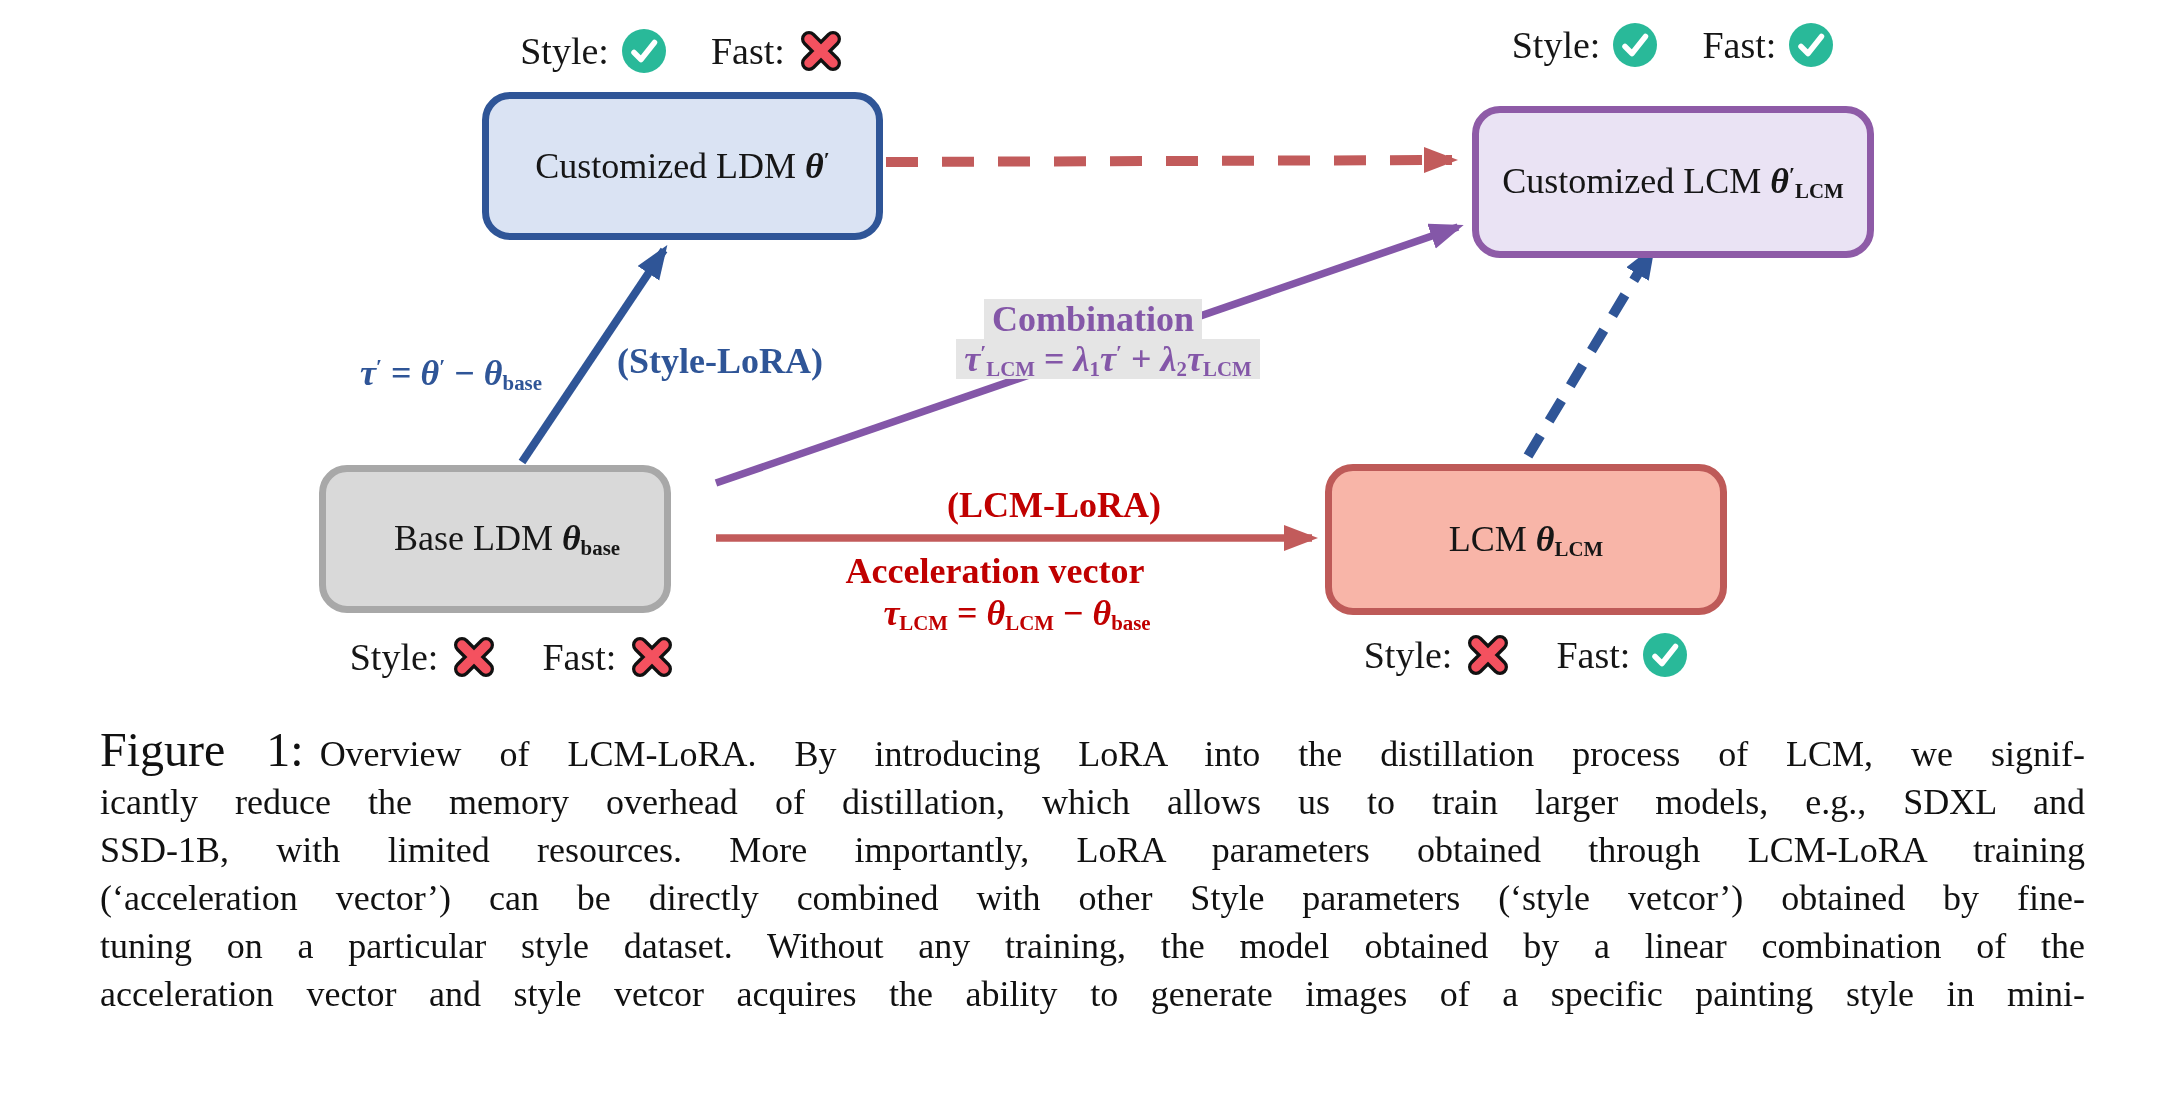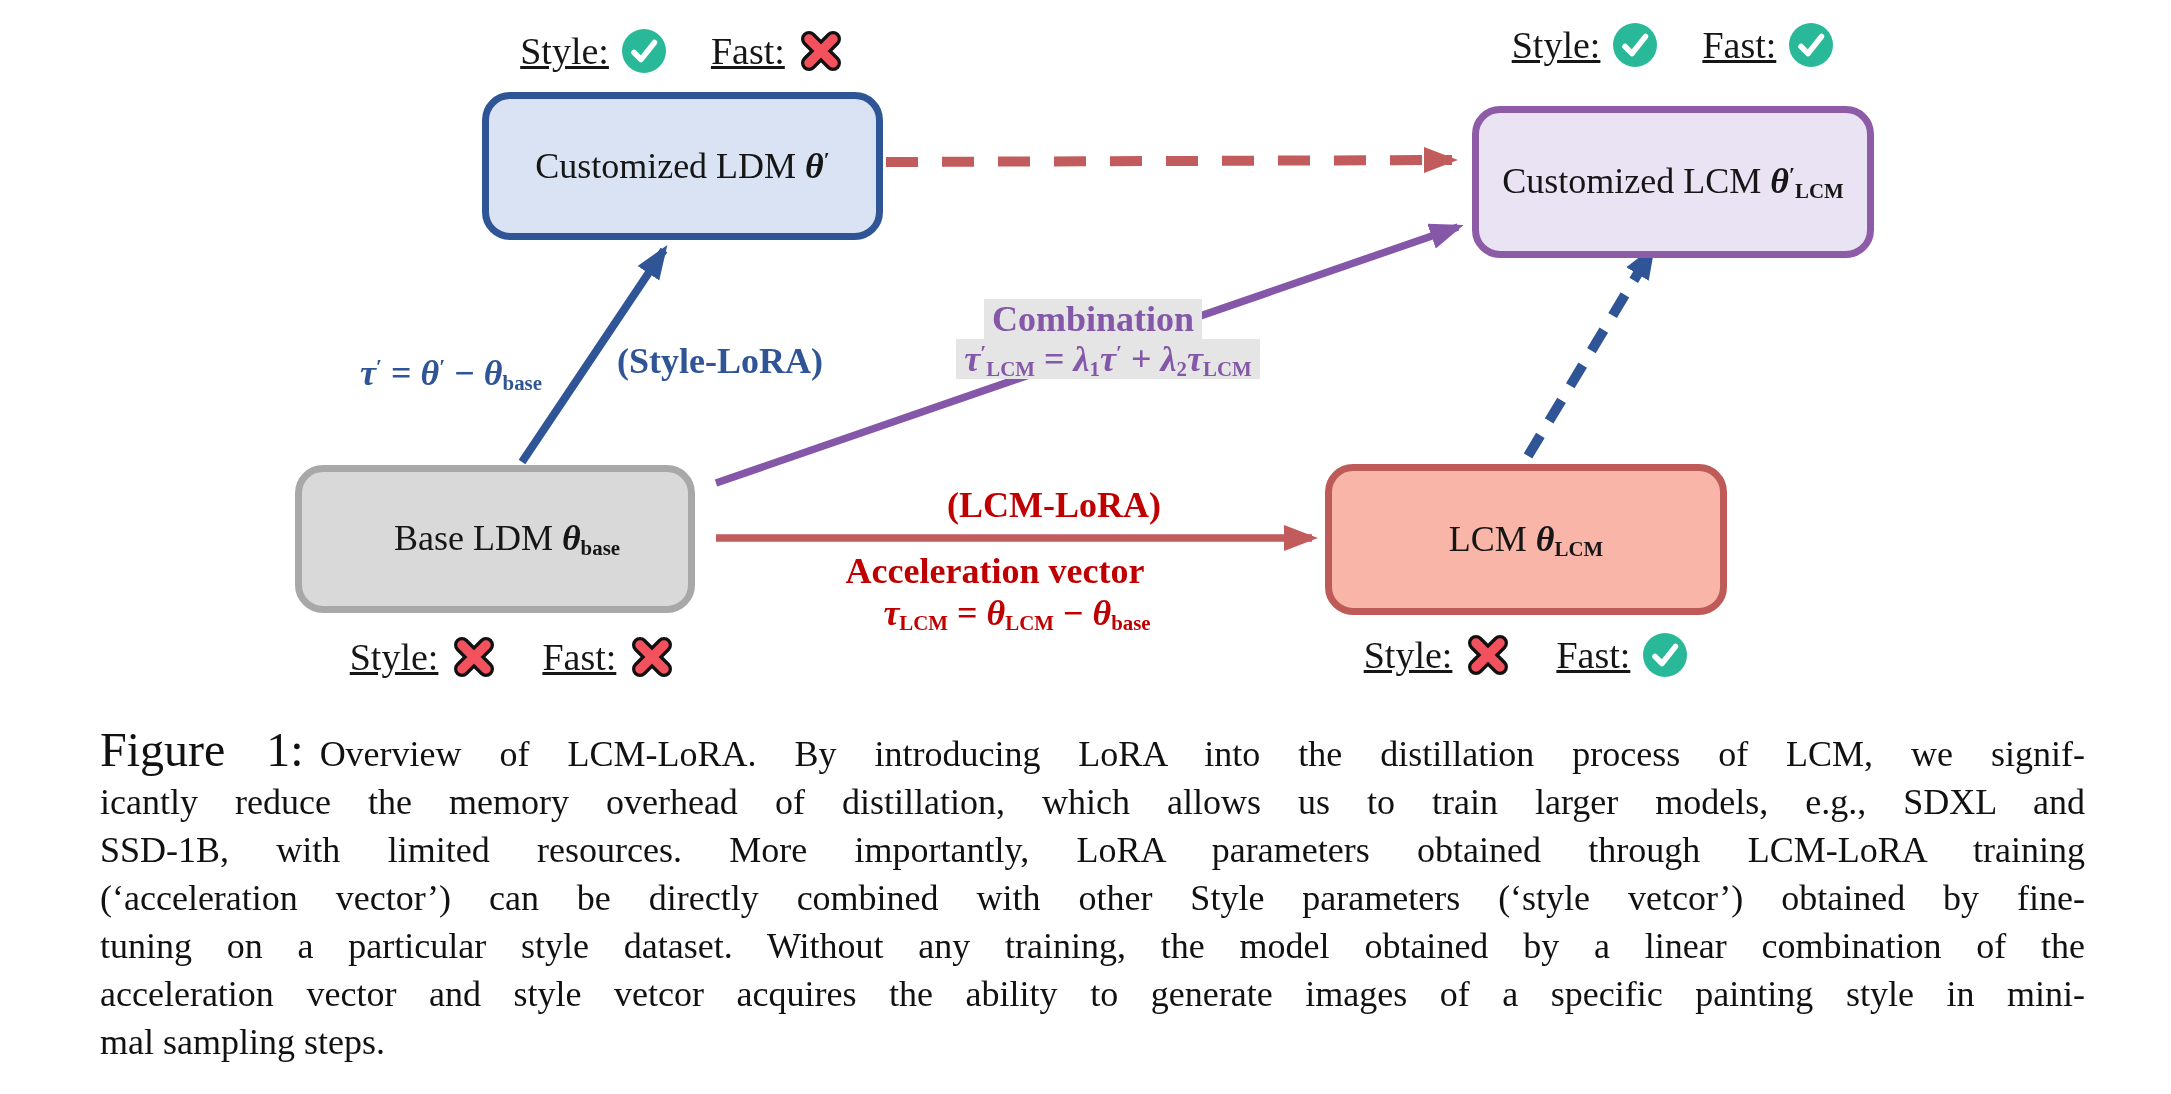--- a/index.html
+++ b/index.html
@@ -16,25 +16,25 @@
   .mk-purple{fill:var(--purple);}
   .mk-red{fill:var(--redArrow);}
 
   
   .box{position:absolute;border-radius:28px;display:flex;align-items:center;justify-content:center;box-sizing:border-box;}
   .boxlabel{font-size:36px;color:#161616;white-space:nowrap;}
   .boxlabel .mvar{font-weight:bold;}
   .boxlabel sup,.boxlabel sub{font-weight:bold;}
   .b-cldm{left:482px;top:92px;width:401px;height:148px;background:var(--blueFill);border:7px solid var(--blue);}
   .b-clcm{left:1472px;top:84px;width:402px;height:152px;background:var(--purpleFill);border:7px solid var(--purpleBorder);margin-top:22px;}
-  .b-base{left:295px;top:465px;width:400px;height:148px;background:var(--grayFill);border:7px solid var(--grayBorder);padding-left:24px;}
+  .b-base{left:319px;top:465px;width:352px;height:148px;background:var(--grayFill);border:7px solid var(--grayBorder);padding-left:24px;}
   .b-lcm{left:1325px;top:464px;width:402px;height:151px;background:var(--salmonFill);border:7px solid var(--salmonBorder);}
 
   
-  .srow{position:absolute;display:flex;align-items:center;justify-content:center;height:58px;text-decoration:underline;}
+  .srow{position:absolute;display:flex;align-items:center;justify-content:center;height:58px;}
   .slabel{font-size:38px;color:#161616;white-space:nowrap;}
   .srow .icon{margin-left:12px;}
   .srow .slabel + .slabel, .srow .icon + .slabel{margin-left:44px;}
   .r-tl{left:482px;top:22px;width:401px;}
   .r-tr{left:1472px;top:16px;width:402px;}
   .r-bl{left:313px;top:628px;width:400px;}
   .r-br{left:1325px;top:626px;width:402px;}
 
   
   .dlabel{position:absolute;text-align:center;white-space:nowrap;font-weight:bold;font-size:36px;}
@@ -161,16 +161,15 @@
   <div class="dlabel c-red l-accel">Acceleration vector</div>
   <div class="dlabel c-red l-accelf"><span class="mvar">τ</span><sub>LCM</sub><span> = </span><span class="mvar">θ</span><sub>LCM</sub><span> − </span><span class="mvar">θ</span><sub>base</sub></div>
 
   <div class="caption">
     <div class="cline"><span class="figlead">Figure 1:</span><span>Overview of LCM-LoRA. By introducing LoRA into the distillation process of LCM, we signif-</span></div>
     <div class="cline">icantly reduce the memory overhead of distillation, which allows us to train larger models, e.g., SDXL and</div>
     <div class="cline">SSD-1B, with limited resources. More importantly, LoRA parameters obtained through LCM-LoRA training</div>
     <div class="cline">(‘acceleration vector’) can be directly combined with other Style parameters (‘style vetcor’) obtained by fine-</div>
     <div class="cline">tuning on a particular style dataset. Without any training, the model obtained by a linear combination of the</div>
     <div class="cline">acceleration vector and style vetcor acquires the ability to generate images of a specific painting style in mini-</div>
-    <div class="cline last">mal sampling steps.</div>
   </div>
 
 </div>
 
 </body></html>

